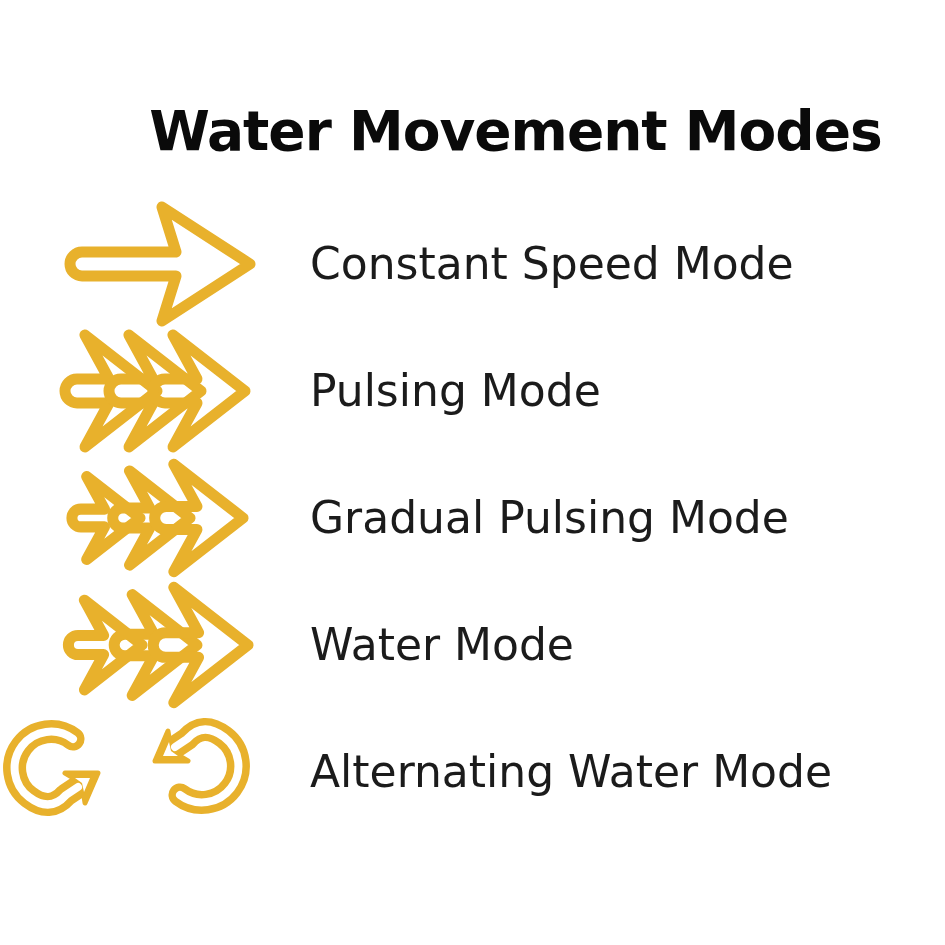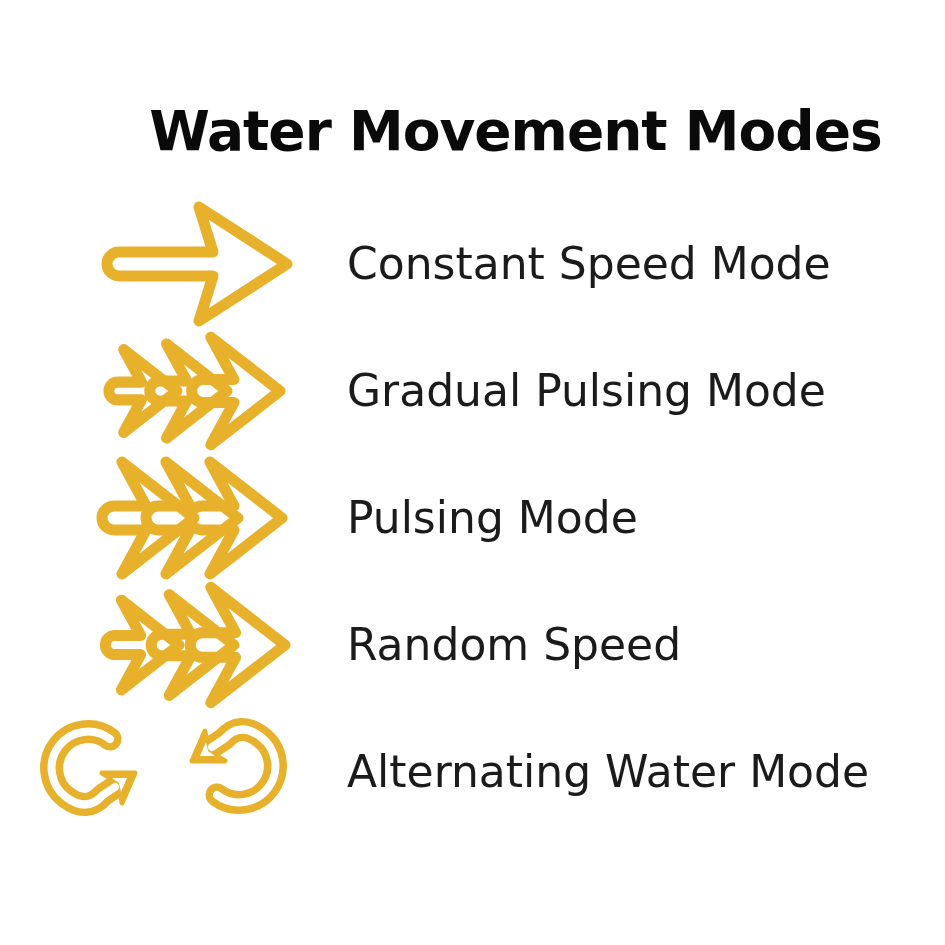--- a/index.html
+++ b/index.html
@@ -14,21 +14,21 @@
     margin-top:100px;
     text-align:center;
     transform:translateX(43px);
     font-size:55px;
     font-weight:700;
     letter-spacing:-1px;
     color:var(--ink-title,#0a0a0a);
     line-height:62px;
     white-space:nowrap;
   }
-  .rows{margin-top:38px;padding-left:37px;}
+  .rows{margin-top:38px;}
   .mode-row{
     display:flex;
     align-items:center;
     height:127px;
   }
   .icon-cell{
     flex:0 0 300px;
     height:130px;
     position:relative;
   }
@@ -62,55 +62,55 @@
         <g class="acc-line">
           <path d="M -74,-12 L -168,-12 A 12,12 0 0 0 -168,12 L -74,12 L -88,57 L 0,0 L -88,-57 Z" transform="translate(250 65)"></path>
         </g>
       </svg>
     </div>
     <span class="mode-label">Constant Speed Mode</span>
   </div>
 
   <div class="mode-row">
     <div class="icon-cell">
+      <svg viewBox="0 0 300 130" aria-label="pulsing-chevrons-icon">
+        <g class="acc-line">
+          <use href="#chev" transform="translate(157 65)"></use>
+          <use href="#chev" transform="translate(201 65)"></use>
+          <use href="#chev" transform="translate(245 65)"></use>
+        </g>
+      </svg>
+    </div>
+    <span class="mode-label">Pulsing Mode</span>
+  </div>
+
+  <div class="mode-row">
+    <div class="icon-cell">
       <svg viewBox="0 0 300 130" aria-label="gradual-pulsing-chevrons-icon">
         <g class="acc-line">
           <use href="#chev" transform="translate(140 65) scale(0.74)" stroke-width="14.9"></use>
           <use href="#chev" transform="translate(190 65) scale(0.84)" stroke-width="13.1"></use>
           <use href="#chev" transform="translate(243 65) scale(0.96)" stroke-width="11.5"></use>
         </g>
       </svg>
     </div>
     <span class="mode-label">Gradual Pulsing Mode</span>
   </div>
 
   <div class="mode-row">
     <div class="icon-cell">
-      <svg viewBox="0 0 300 130" aria-label="pulsing-chevrons-icon">
-        <g class="acc-line">
-          <use href="#chev" transform="translate(157 65)"></use>
-          <use href="#chev" transform="translate(201 65)"></use>
-          <use href="#chev" transform="translate(245 65)"></use>
-        </g>
-      </svg>
-    </div>
-    <span class="mode-label">Pulsing Mode</span>
-  </div>
-
-  <div class="mode-row">
-    <div class="icon-cell">
       <svg viewBox="0 0 300 130" aria-label="random-chevrons-icon">
         <g class="acc-line">
           <use href="#chev" transform="translate(142 65) scale(0.80)" stroke-width="13.8"></use>
           <use href="#chev" transform="translate(197 65) scale(0.90)" stroke-width="12.2"></use>
           <use href="#chev" transform="translate(248 65) scale(1.03)" stroke-width="10.7"></use>
         </g>
       </svg>
     </div>
-    <span class="mode-label">Random Speed</span>
+    <span class="mode-label">Water Mode</span>
   </div>
 
   <div class="mode-row">
     <div class="icon-cell">
       <svg viewBox="0 0 300 130" aria-label="alternating-gyre-icon">
         <g id="gyre">
           <path class="band-y" d="M 73,32 A 36,36 0 0 0 29,90 Q 50,106 66,88 L 78,80"></path>
           <path class="head-y" d="M 98,66 L 85,96 L 82,76 L 65,66 Z"></path>
           <path class="band-w" d="M 73,32 A 36,36 0 0 0 29,90 Q 50,106 66,88 L 78,80"></path>
           <path class="head-w" d="M 90,71 L 84,85 L 82,76 L 75,71 Z"></path>

